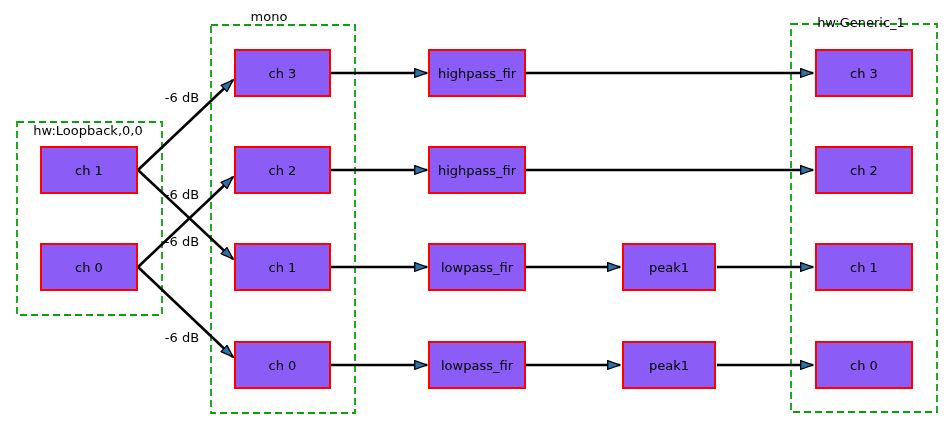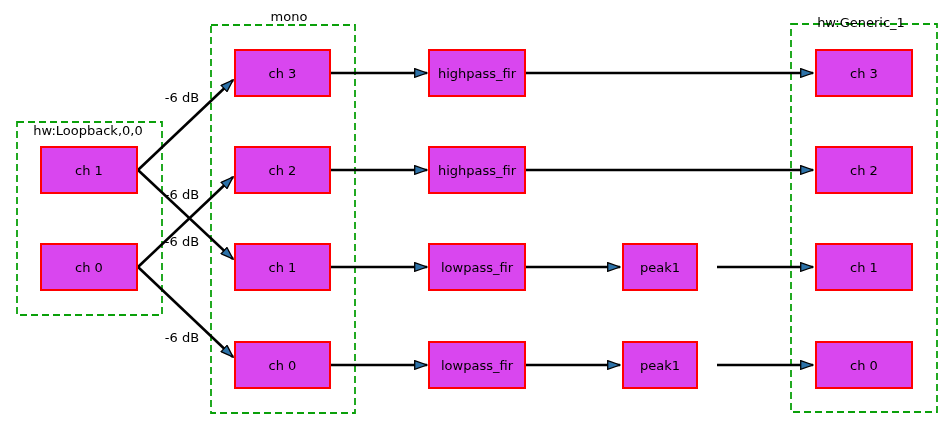--- a/index.html
+++ b/index.html
@@ -13,26 +13,26 @@
     overflow:hidden;
   }
   svg.edges{
     position:absolute;left:0;top:0;
   }
   .node{
     position:absolute;
     width:98px;height:48px;
     box-sizing:border-box;
     border:2px solid #ff0000;
-    background:#d946ef;
+    background:#8b5cf6;
     display:flex;align-items:center;justify-content:center;
     white-space:nowrap;
   }
   .node.w97{width:97px;}
-  .node.w95{width:76px;}
+  .node.w95{width:94px;}
   .flabel{
     position:absolute;
     transform:translate(-50%,-50%);
     white-space:nowrap;
     line-height:1;
   }
 </style>
 </head>
 <body>
 
@@ -65,21 +65,21 @@
       <line x1="526" y1="267" x2="620" y2="267"></line>
       <line x1="717" y1="267" x2="813" y2="267"></line>
 
       <line x1="331" y1="365" x2="427" y2="365"></line>
       <line x1="526" y1="365" x2="620" y2="365"></line>
       <line x1="717" y1="365" x2="813" y2="365"></line>
     </g>
   </svg>
 
   <div class="flabel" style="left:88px;top:130px">hw:Loopback,0,0</div>
-  <div class="flabel" style="left:289px;top:16px">mono</div>
+  <div class="flabel" style="left:269px;top:16px">mono</div>
   <div class="flabel" style="left:861px;top:22px">hw:Generic_1</div>
 
   <div class="flabel" style="left:182px;top:97px">-6 dB</div>
   <div class="flabel" style="left:182px;top:194px">-6 dB</div>
   <div class="flabel" style="left:182px;top:241px">-6 dB</div>
   <div class="flabel" style="left:182px;top:337px">-6 dB</div>
 
   <div class="node" style="left:40px;top:146px">
     <span>ch 1</span>
   </div>

